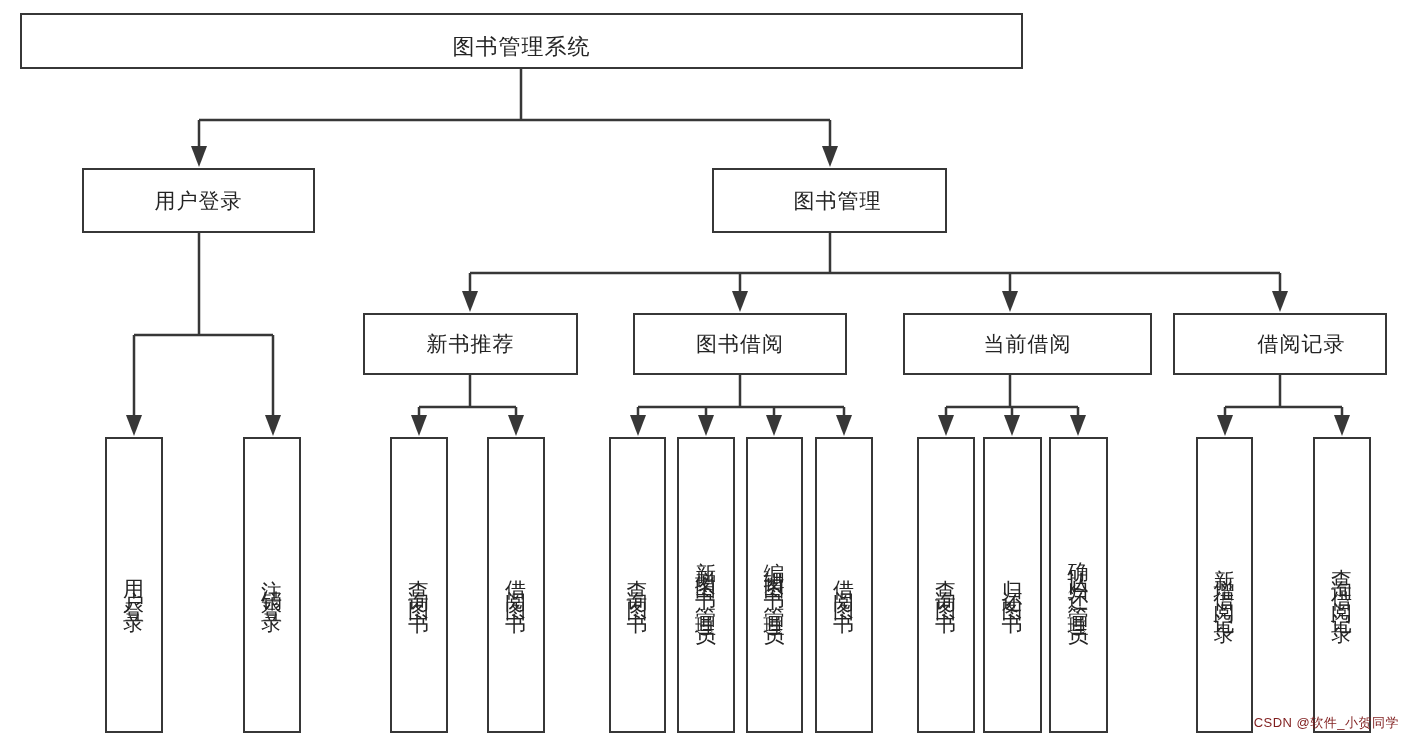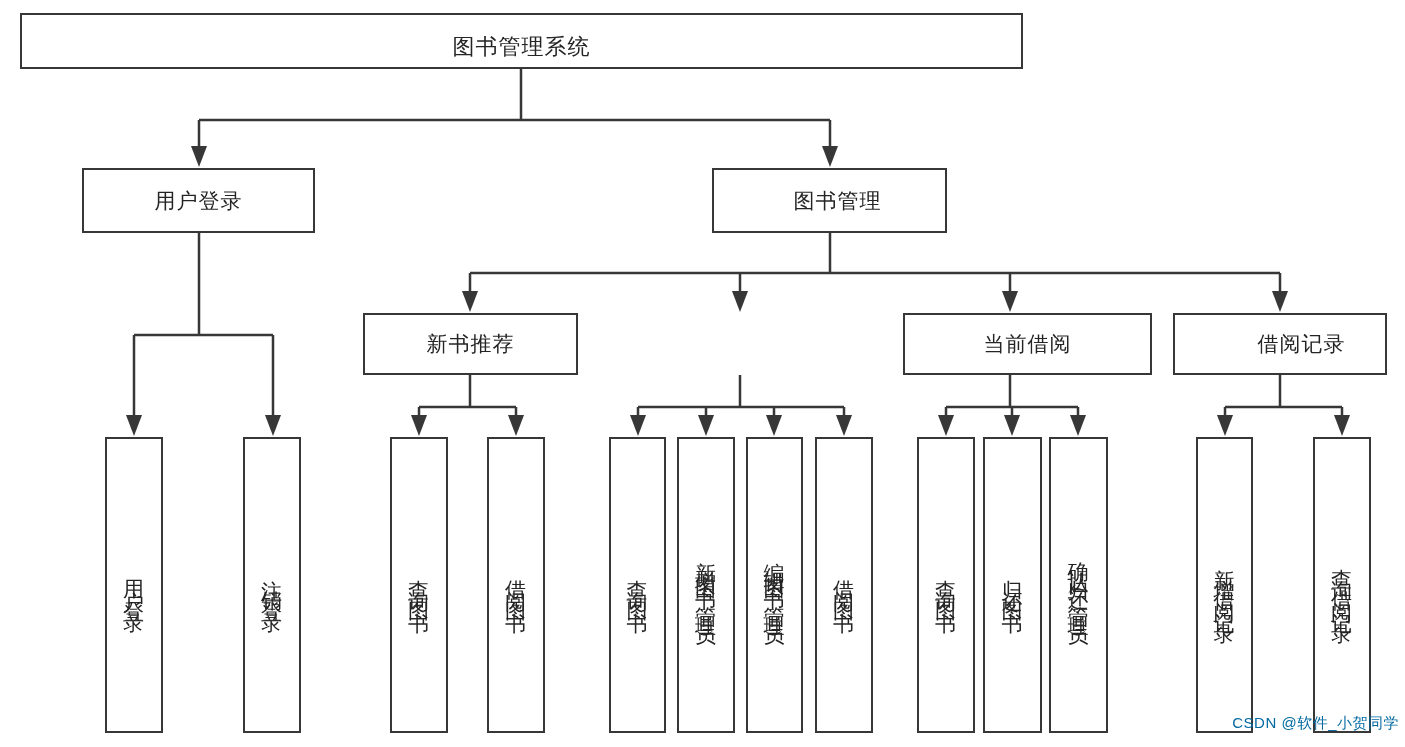--- a/index.html
+++ b/index.html
@@ -50,23 +50,23 @@
     line-height: 1;
     white-space: nowrap;
   }
   .node.v span.long {
     letter-spacing: 9px;
   }
   .watermark {
     position: absolute;
     right: 6px;
     top: 714px;
-    font-size: 15px;
+    font-size: 13px;
     letter-spacing: 0.5px;
-    color: #0369a1;
+    color: #7f1d1d;
     z-index: 5;
     white-space: nowrap;
   }
 </style>
 </head>
 <body>
 
 <div class="stage">
 
   <svg class="connectors" viewBox="0 0 1405 747" xmlns="http://www.w3.org/2000/svg">
@@ -116,20 +116,23 @@
   <div class="node h" style="left:82px; top:168px; width:233px; height:65px;">
     <span>用户登录</span>
   </div>
   <div class="node h" style="left:712px; top:168px; width:235px; height:65px;padding-left:16px;">
     <span>图书管理</span>
   </div>
 
   <div class="node h" style="left:363px; top:313px; width:215px; height:62px;">
     <span>新书推荐</span>
   </div>
+  <div class="node h" style="left:633px; top:313px; width:214px; height:62px;">
+    <span>图书借阅</span>
+  </div>
   <div class="node h" style="left:903px; top:313px; width:249px; height:62px;">
     <span>当前借阅</span>
   </div>
   <div class="node h" style="left:1173px; top:313px; width:214px; height:62px;padding-left:43px;">
     <span>借阅记录</span>
   </div>
 
   <div class="node v" style="left:105px; top:437px; width:58px; height:296px;">
     <span>用户登录</span>
   </div>

